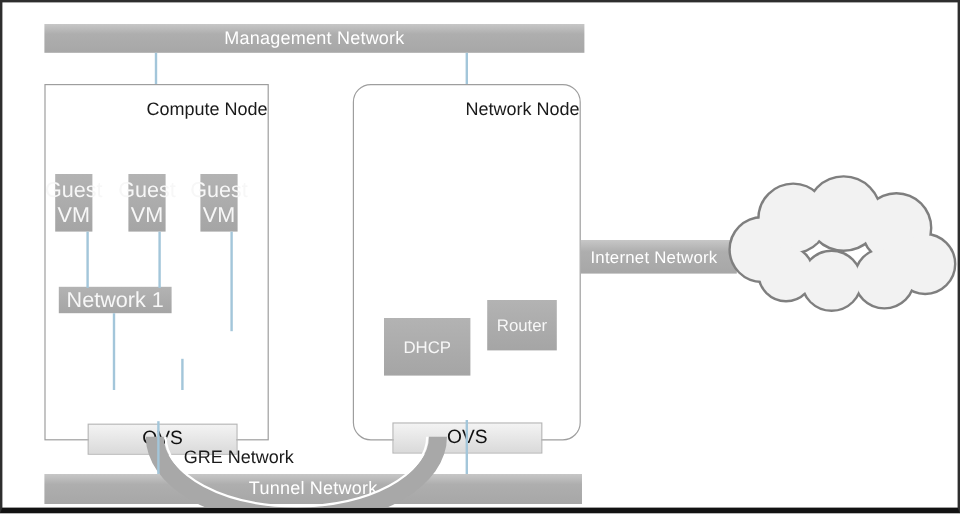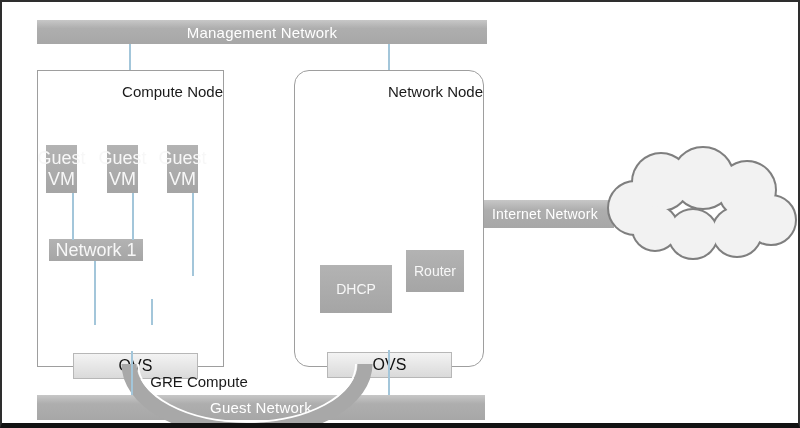--- a/index.html
+++ b/index.html
@@ -84,27 +84,27 @@
         <circle cx="66" cy="40" r="28"></circle>
       <circle cx="108" cy="36" r="30"></circle>
         <circle cx="152" cy="48" r="28"></circle>
       <circle cx="176" cy="78" r="24"></circle>
         <circle cx="142" cy="90" r="24"></circle>
       <circle cx="98" cy="92" r="24"></circle>
         <circle cx="60" cy="86" r="22"></circle>
     </g>
   </svg>
 
-  <div class="abs netbar" id="tunnel-bar" style="left:35px;top:393px;width:448px;height:25px;">Guest Network</div>
+  <div class="abs netbar" id="tunnel-bar" style="left:35px;top:393px;width:448px;height:25px;">Tunnel Network</div>
 
   <svg class="abs" id="arc-svg" width="800" height="428" viewBox="0 0 800 428">
     <path d="M 127 362 A 118 66 0 0 0 363 362" fill="none" stroke="#a8a8a8" stroke-width="15"></path>
     <path d="M 136 362 A 109 58 0 0 0 354 362" fill="none" stroke="#ffffff" stroke-width="1.8"></path>
   </svg>
-  <div class="abs label-dark" id="gre-label" style="left:147px;top:371px;width:100px;">GRE Compute</div>
+  <div class="abs label-dark" id="gre-label" style="left:147px;top:371px;width:100px;">GRE Network</div>
 
   <div class="abs bluev" style="left:127px;top:42px;height:26px;"></div>
   <div class="abs bluev" style="left:386px;top:42px;height:26px;"></div>
   <div class="abs bluev" style="left:70px;top:191px;height:47px;"></div>
   <div class="abs bluev" style="left:130px;top:191px;height:47px;"></div>
   <div class="abs bluev" style="left:190px;top:191px;height:83px;"></div>
   <div class="abs bluev" style="left:92px;top:259px;height:64px;"></div>
   <div class="abs bluev" style="left:149px;top:297px;height:26px;"></div>
   <div class="abs bluev" style="left:129px;top:349px;height:44px;"></div>
   <div class="abs bluev" style="left:386px;top:348px;height:45px;"></div>

